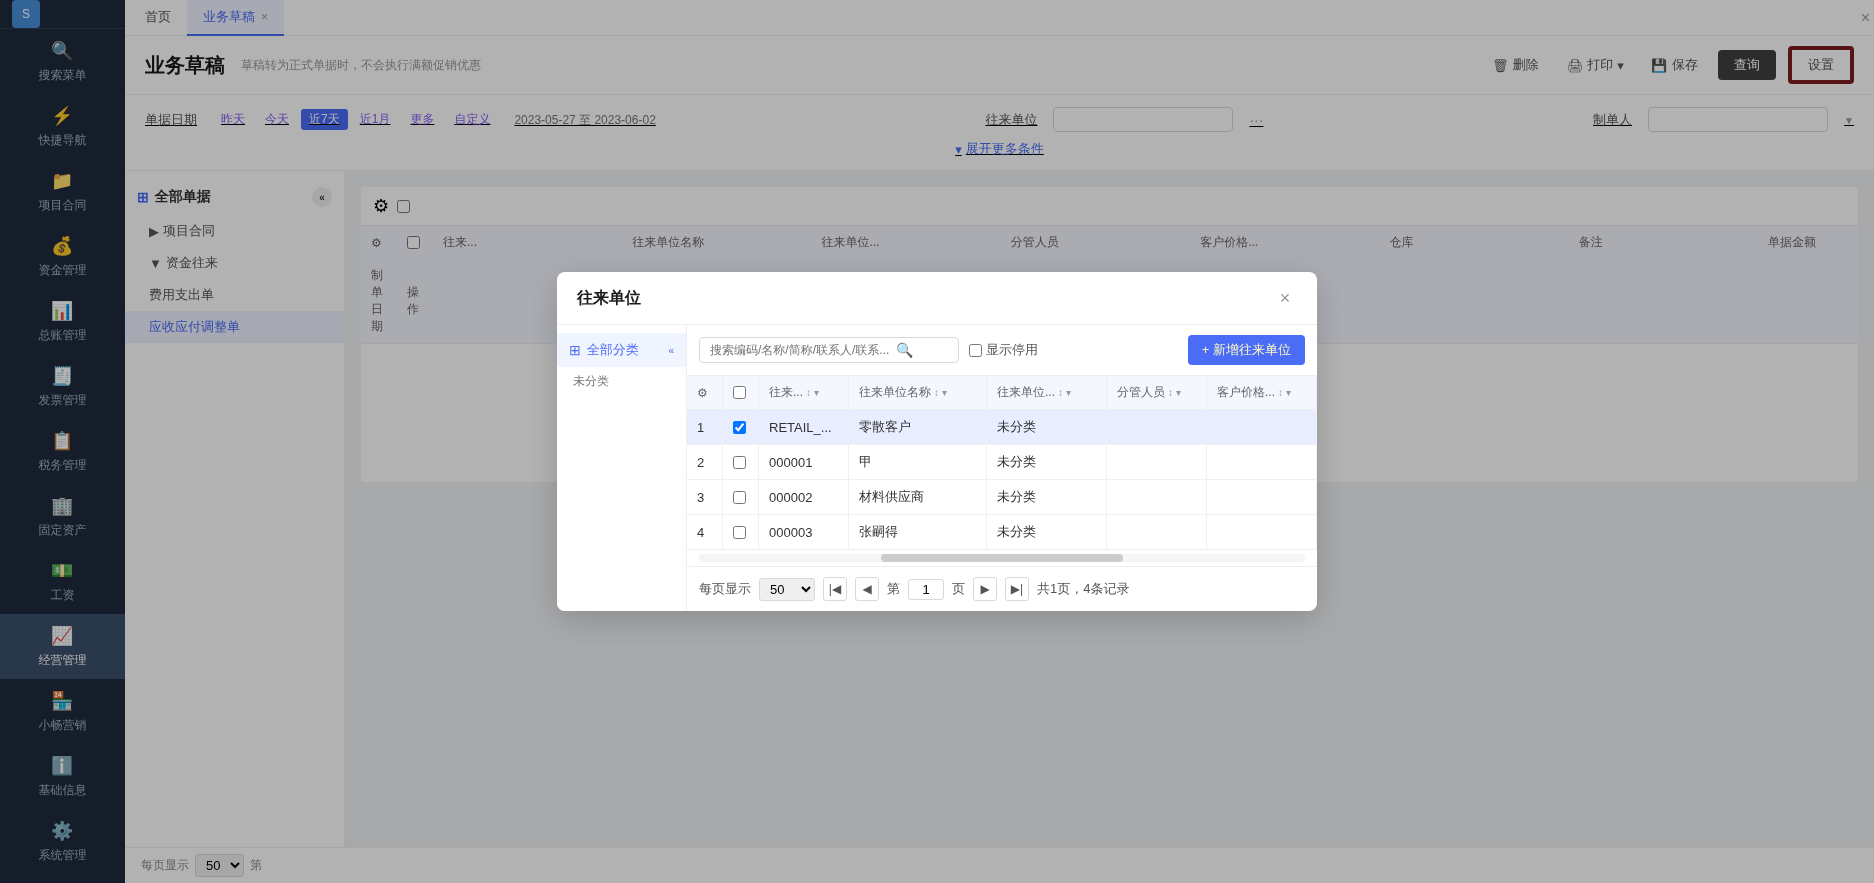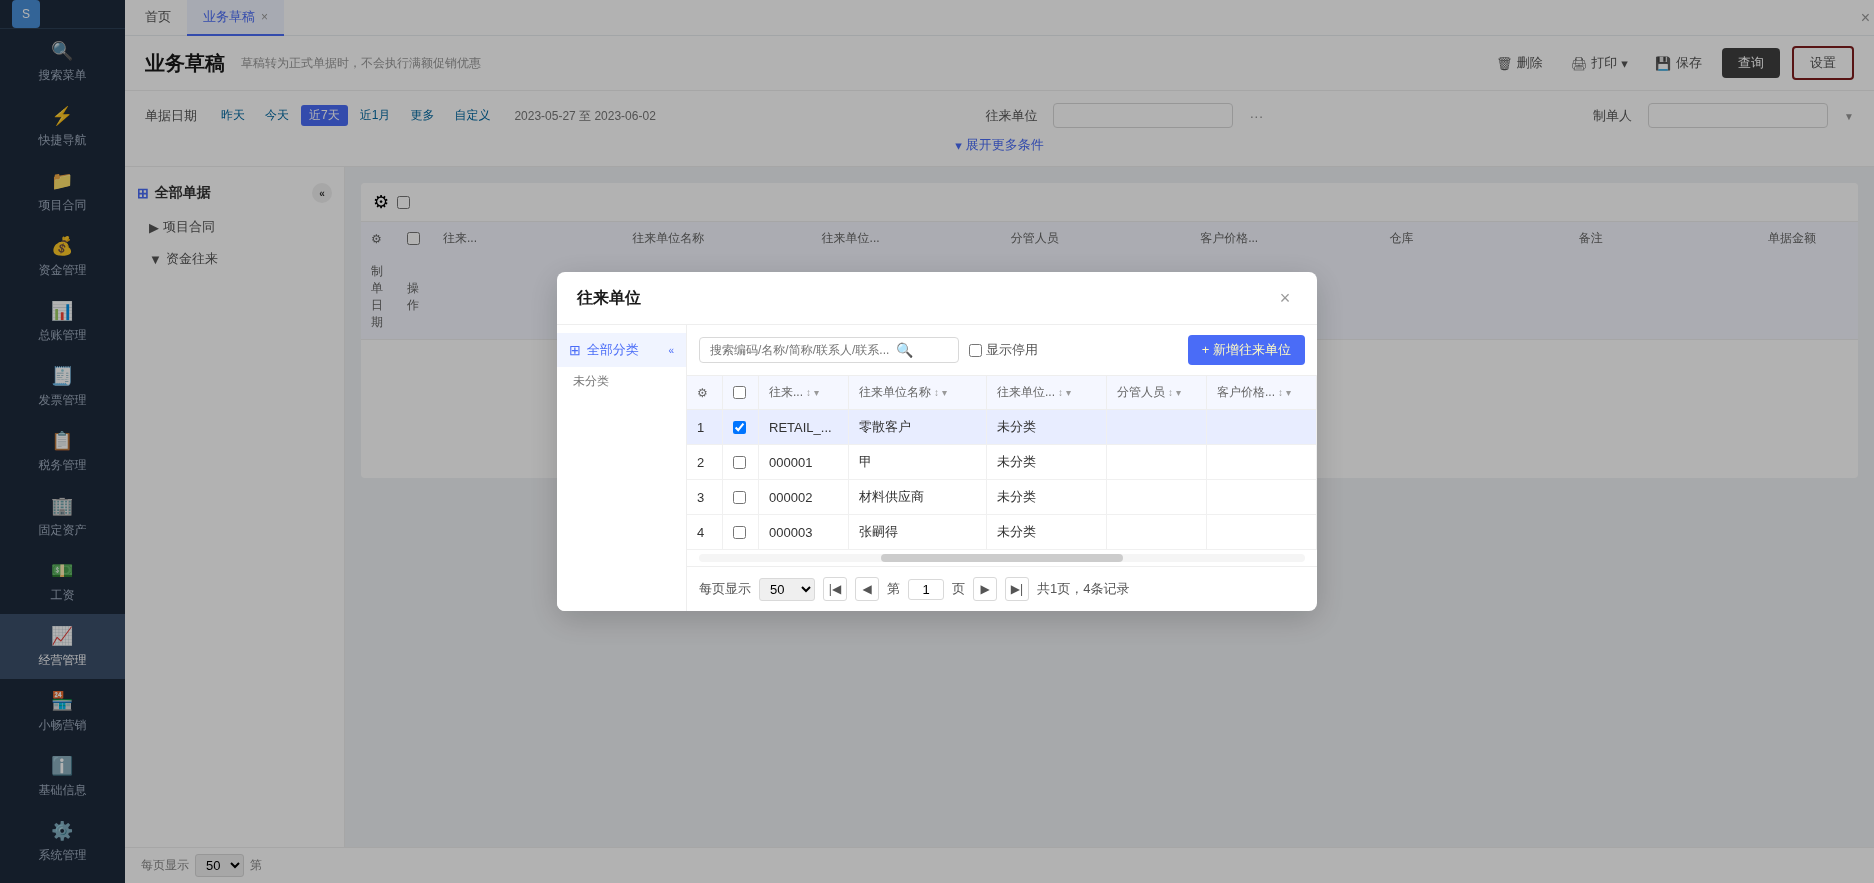--- a/index.html
+++ b/index.html
@@ -140,53 +140,54 @@
       color: #fff;
       border: none;
       border-radius: 4px;
       padding: 6px 16px;
       font-size: 13px;
       cursor: pointer;
     }
     .btn-default {
       background: #fff;
       color: #555;
-      border: 2px solid #7f1d1d;
+      border: 4px solid #7f1d1d;
       border-radius: 4px;
       padding: 6px 16px;
       font-size: 13px;
       cursor: pointer;
     }
 
     
     .filter-area {
       background: #fff;
       padding: 12px 20px;
       border-bottom: 1px solid #eee;
       flex-shrink: 0;
+      text-decoration: underline;
     }
     .filter-row {
       display: flex;
       align-items: center;
       gap: 16px;
       margin-bottom: 8px;
     }
     .filter-label {
       font-size: 13px;
       color: #555;
       white-space: nowrap;
     }
     .date-tabs {
       display: flex;
       gap: 4px;
     }
     .date-tab {
       padding: 2px 8px;
       font-size: 12px;
-      color: #0369a1;
+      color: #8b5cf6;
       cursor: pointer;
       border-radius: 3px;
     }
     .date-tab.active {
       background: #4a6cf7;
       color: #fff;
     }
     .date-range {
       font-size: 12px;
       color: #777;
@@ -685,20 +686,26 @@
         <span>全部单据</span>
         <div class="collapse-btn">«</div>
       </div>
       <div class="left-panel-item" style="display:flex;align-items:center;gap:4px;">
         <span>▶</span>
         <span>项目合同</span>
       </div>
       <div class="left-panel-item" style="display:flex;align-items:center;gap:4px;">
         <span>▼</span>
         <span>资金往来</span>
+      </div>
+      <div class="left-panel-item">
+        <span>费用支出单</span>
+      </div>
+      <div class="left-panel-item active">
+        <span>应收应付调整单</span>
       </div>
     </div>
 
     <div class="right-content">
 
       <div style="background:#fff;border-radius:4px;overflow:hidden;">
         <div class="table-toolbar">
           <span style="font-size:18px;cursor:pointer;">⚙</span>
           <input type="checkbox" style="">
         </div>

